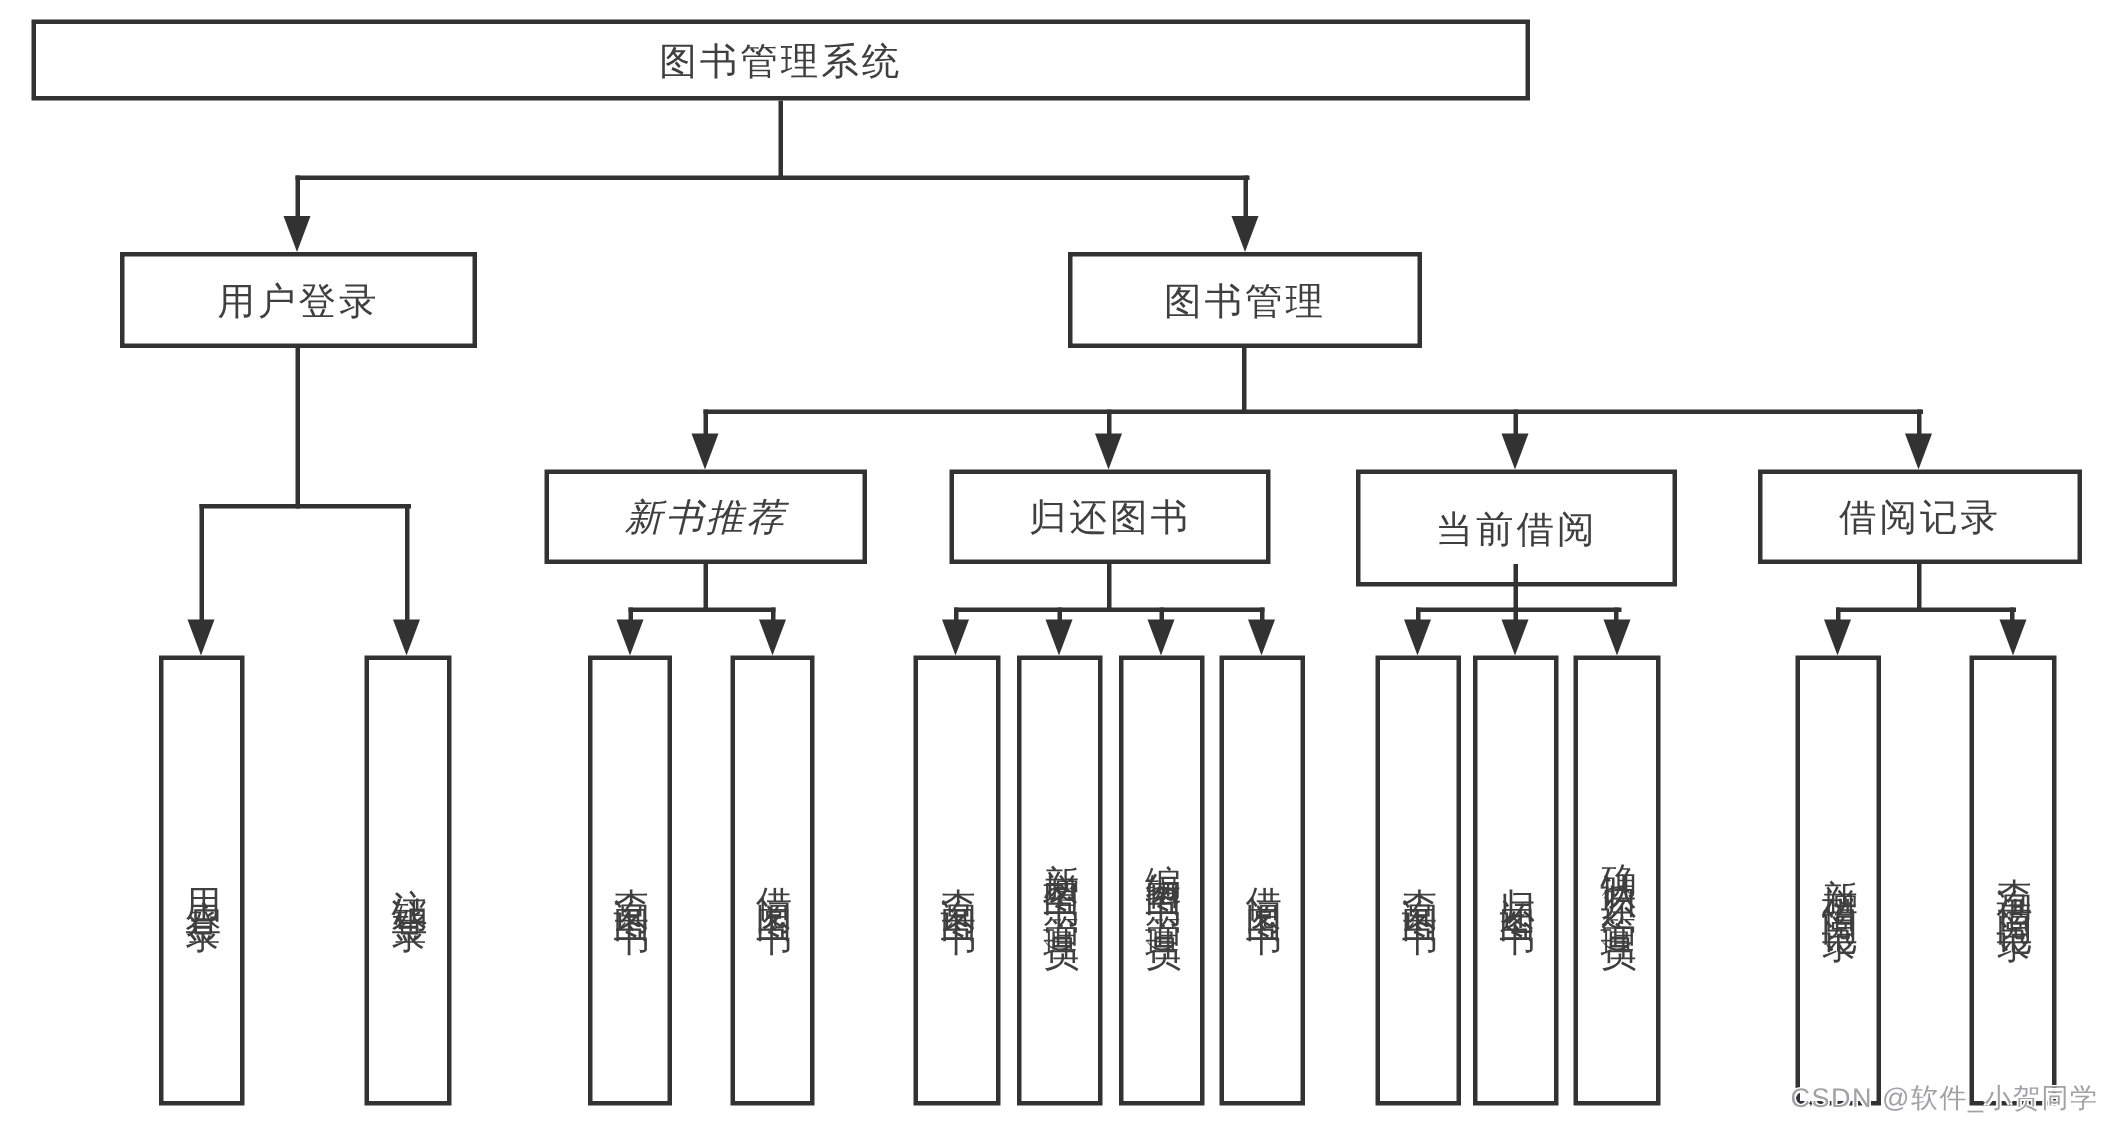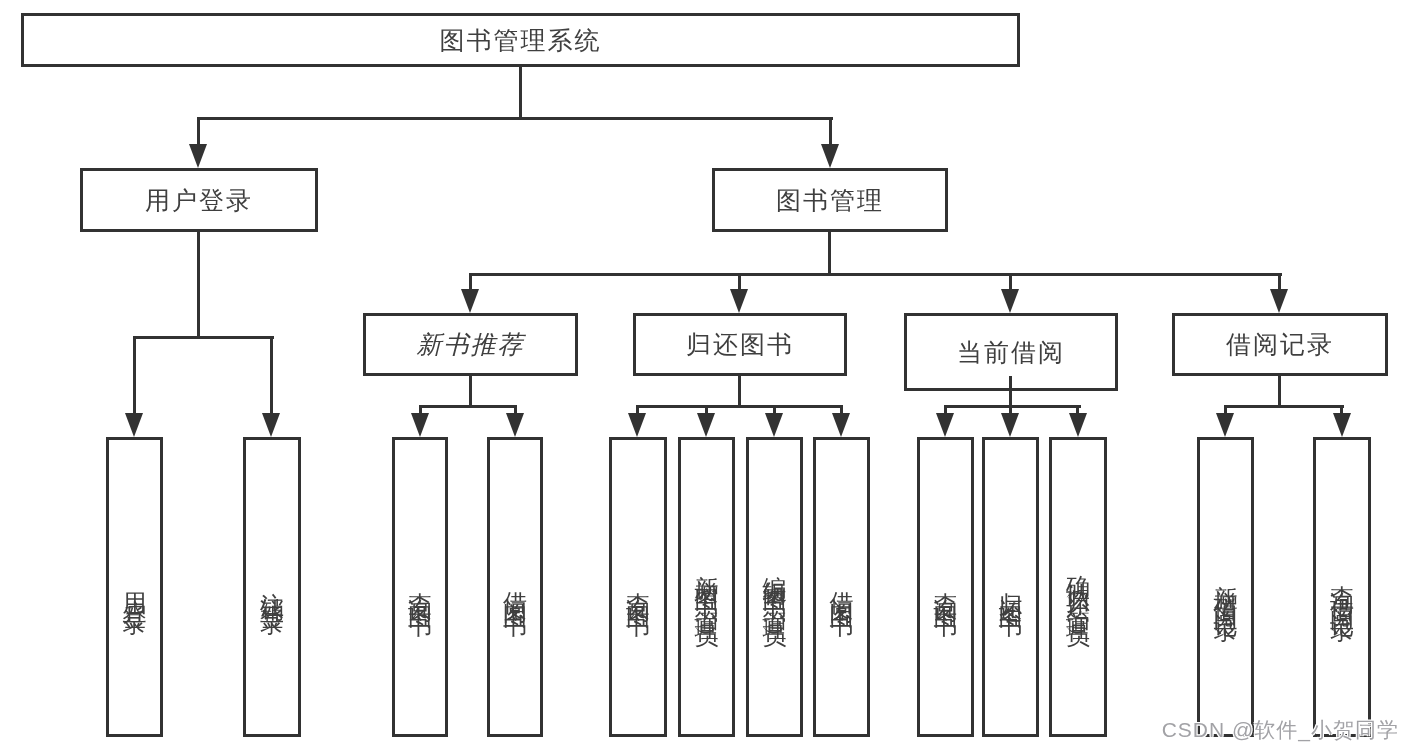--- a/index.html
+++ b/index.html
@@ -25,21 +25,21 @@
   }
   .hl{ position:absolute; height:3px; background:var(--line,#323232); }
   .vl{ position:absolute; width:3px;  background:var(--line,#323232); }
   .ah{
     position:absolute; width:0; height:0;
     border-left:9px solid transparent; border-right:9px solid transparent;
     border-top:24px solid var(--line,#323232);
   }
   .wm{
     position:absolute; right:6px; bottom:3px;
-    font-size:21px; letter-spacing:1px;
+    font-size:18px; letter-spacing:1px;
     color:var(--wm,#a2a2a6);
     text-shadow:1px 1px 0 #fff,-1px -1px 0 #fff,1px -1px 0 #fff,-1px 1px 0 #fff;
   }
 </style>
 </head>
 <body>
 
 <div class="stage" style="--line: #323232; --ink: #3f3f3f; --bg: #ffffff; --wm: #a2a2a6;">
 
   <div class="node" style="left:21px;top:13px;width:999px;height:54px;">图书管理系统</div>

